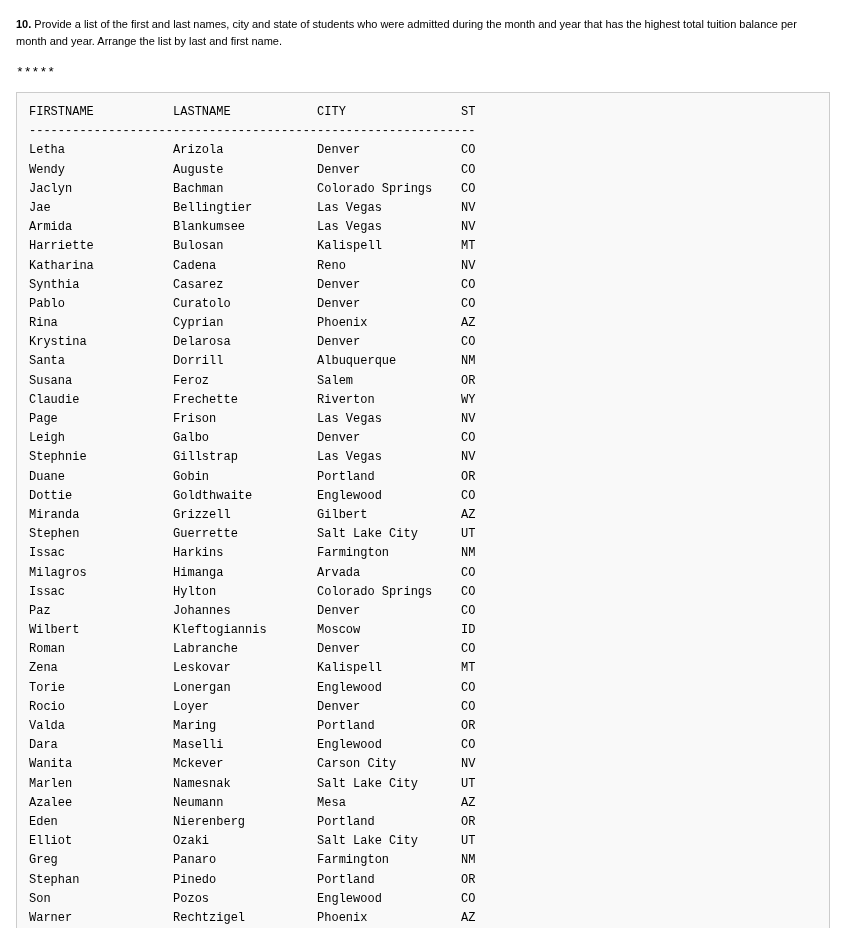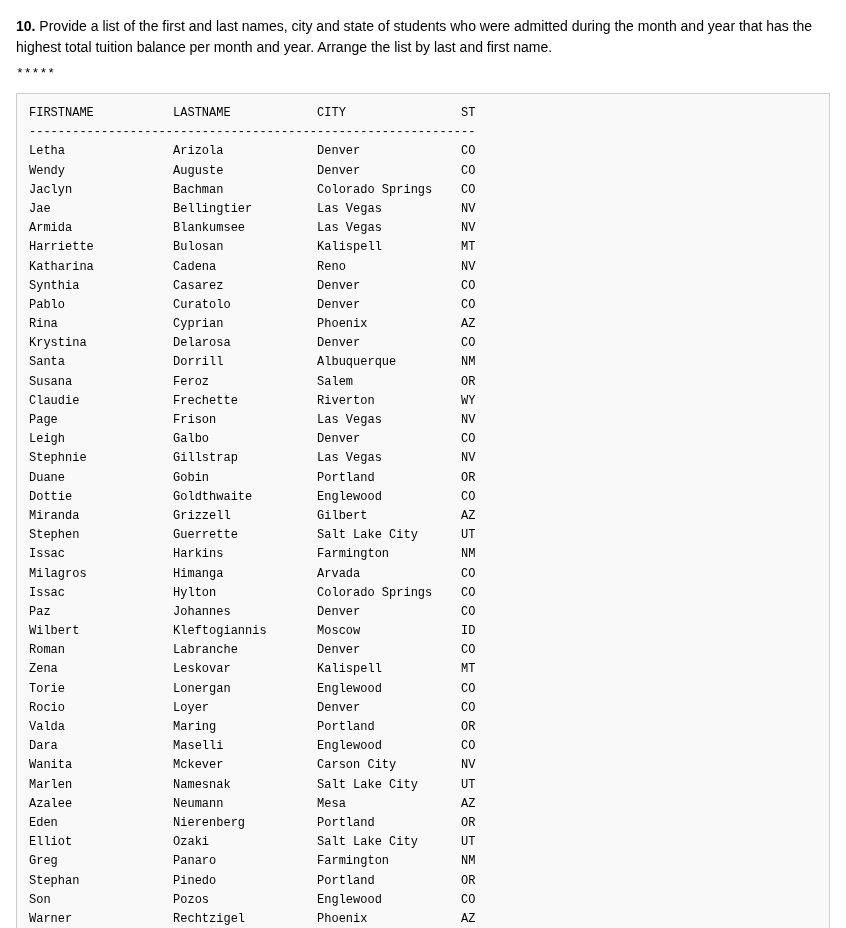--- a/index.html
+++ b/index.html
@@ -11,23 +11,23 @@
       background: #ffffff;
       font-family: 'Courier New', Courier, monospace;
       font-size: 13px;
       color: #000000;
       padding: 16px;
       width: 846px;
       min-height: 928px;
     }
     .question-text {
       font-family: Arial, sans-serif;
-      font-size: 14px;
+      font-size: 11px;
       line-height: 1.5;
-      margin-bottom: 8px;
+      margin-bottom: 16px;
       font-weight: normal;
     }
     .question-text strong {
       font-weight: bold;
     }
     .stars {
       font-family: 'Courier New', Courier, monospace;
       font-size: 13px;
       margin-bottom: 12px;
     }

